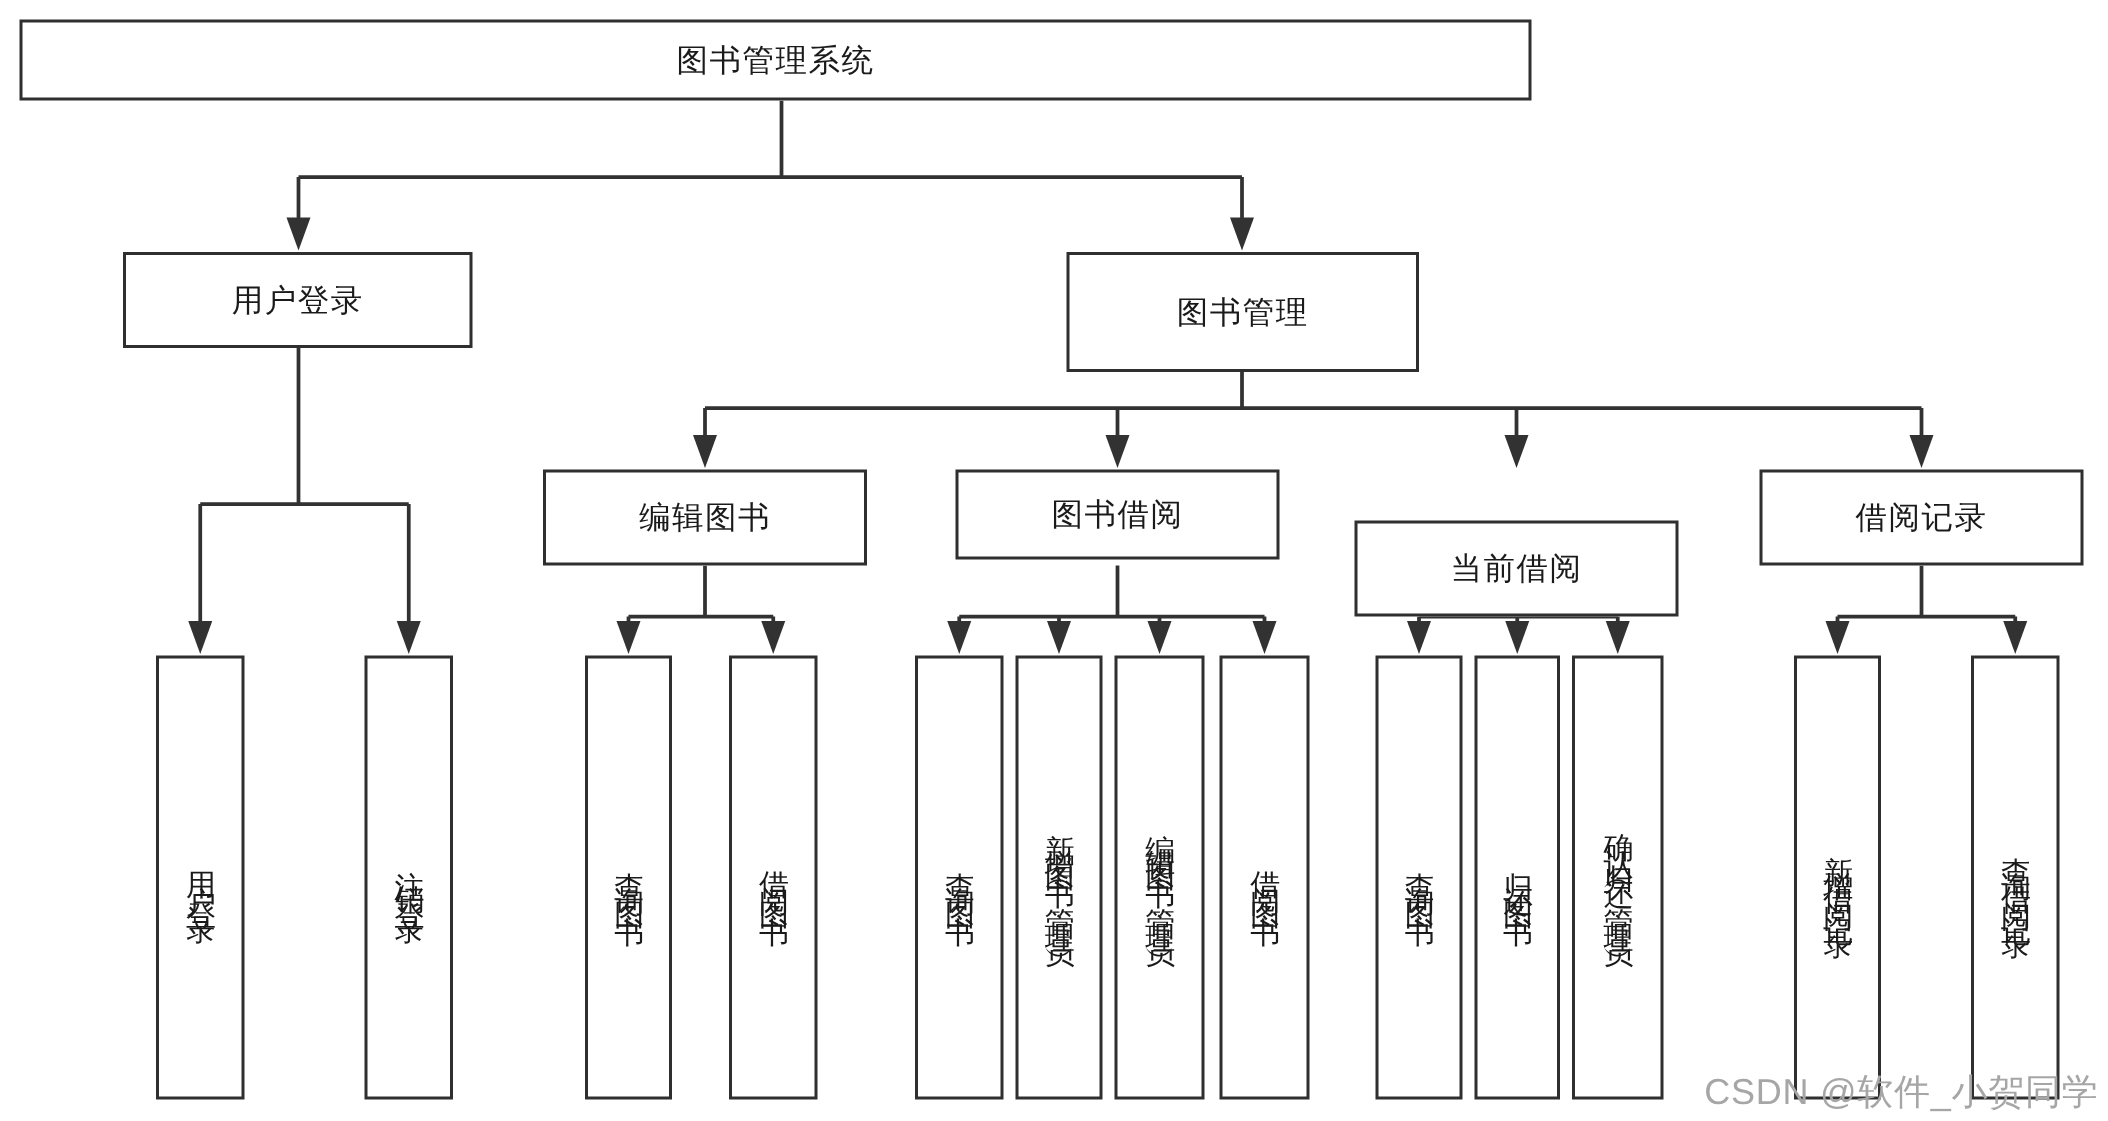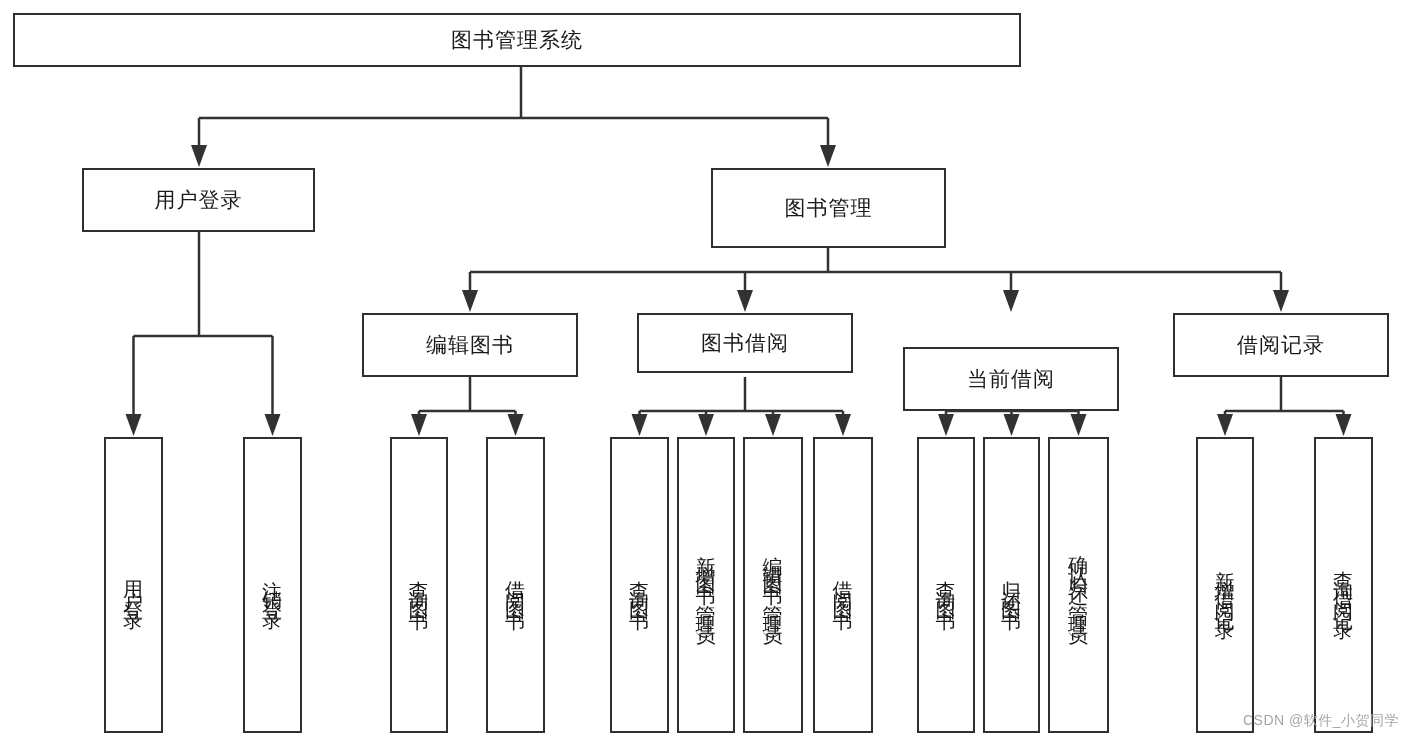--- a/index.html
+++ b/index.html
@@ -65,21 +65,21 @@
     font-size: 20px;
     line-height: 1;
     letter-spacing: 10px;
     color: #1a1a1a;
     white-space: nowrap;
   }
   #watermark {
     position: absolute;
     top: 712px;
     right: 6px;
-    font-size: 14px;
+    font-size: 24px;
     letter-spacing: 0.5px;
     color: #a6a6a6;
     z-index: 5;
     white-space: nowrap;
   }
 </style>
 </head>
 <body>
 
 <div id="canvas">

